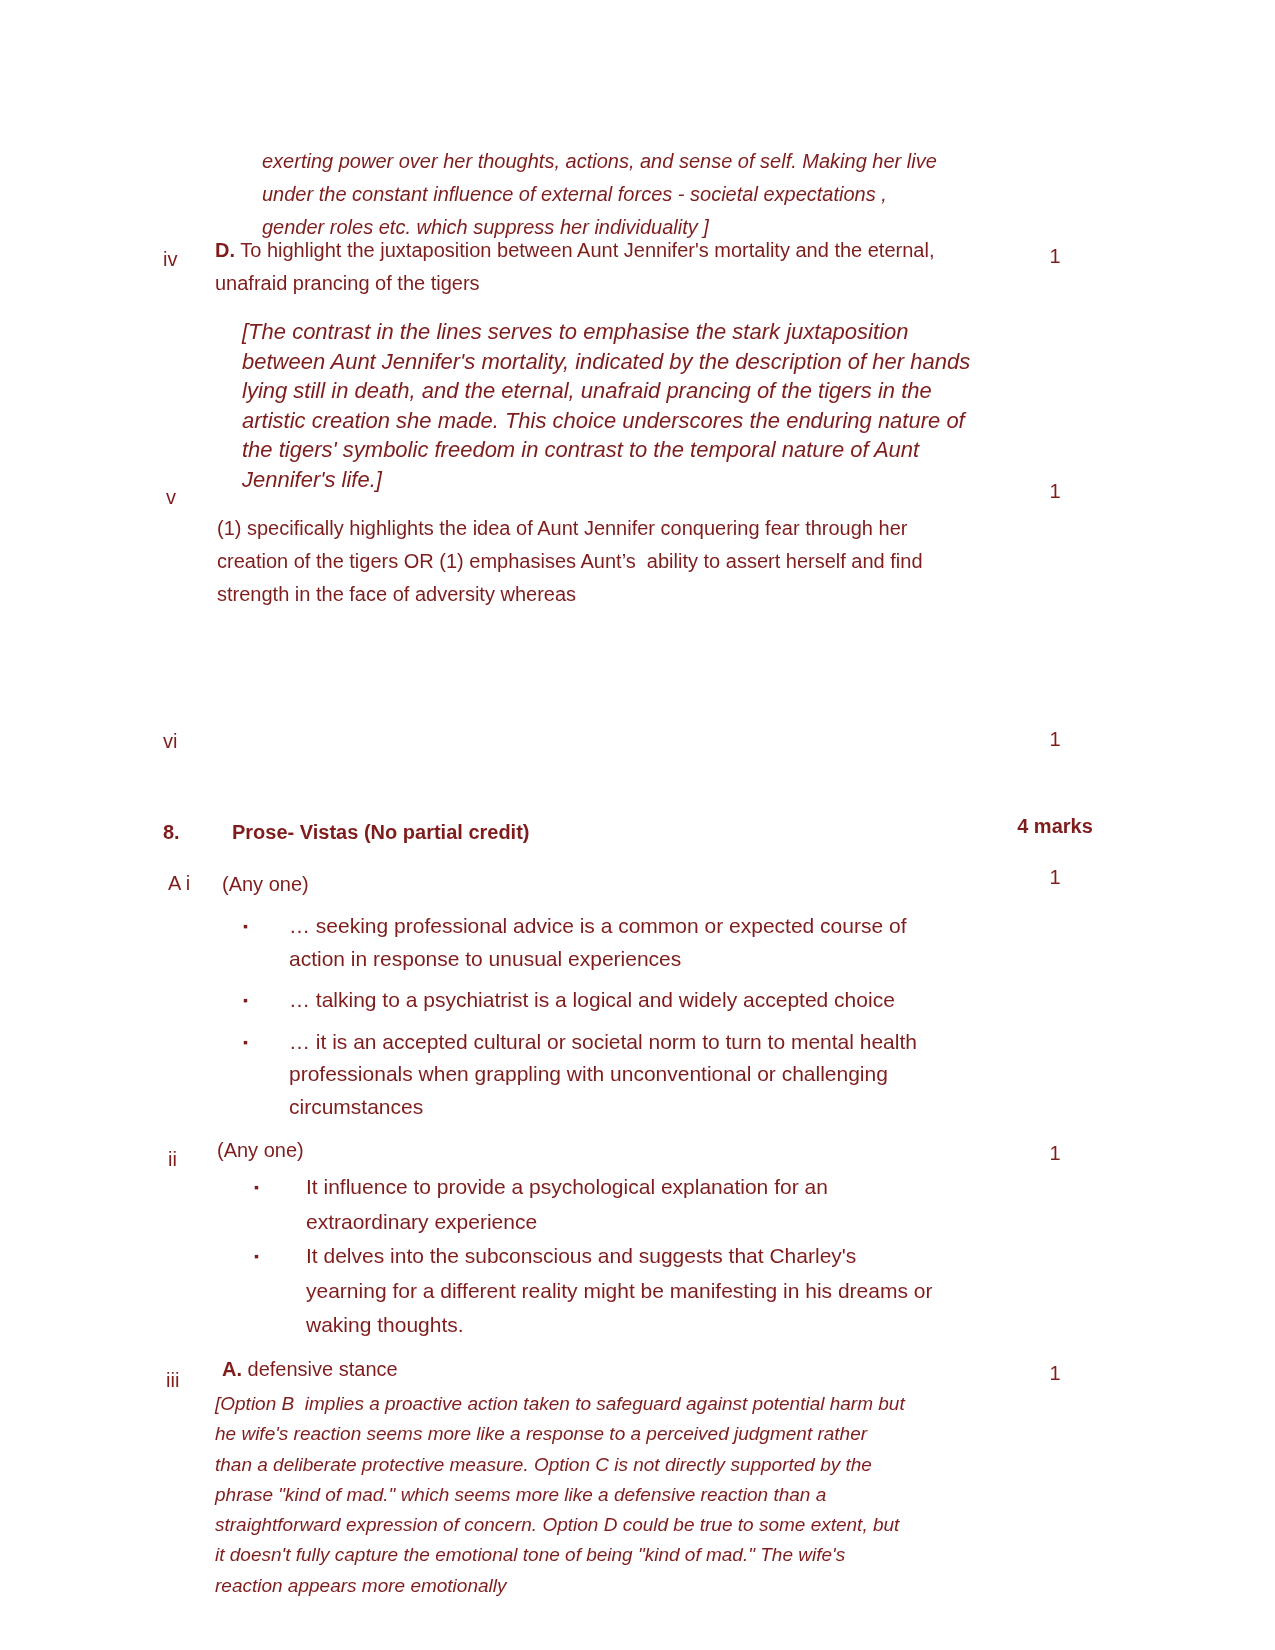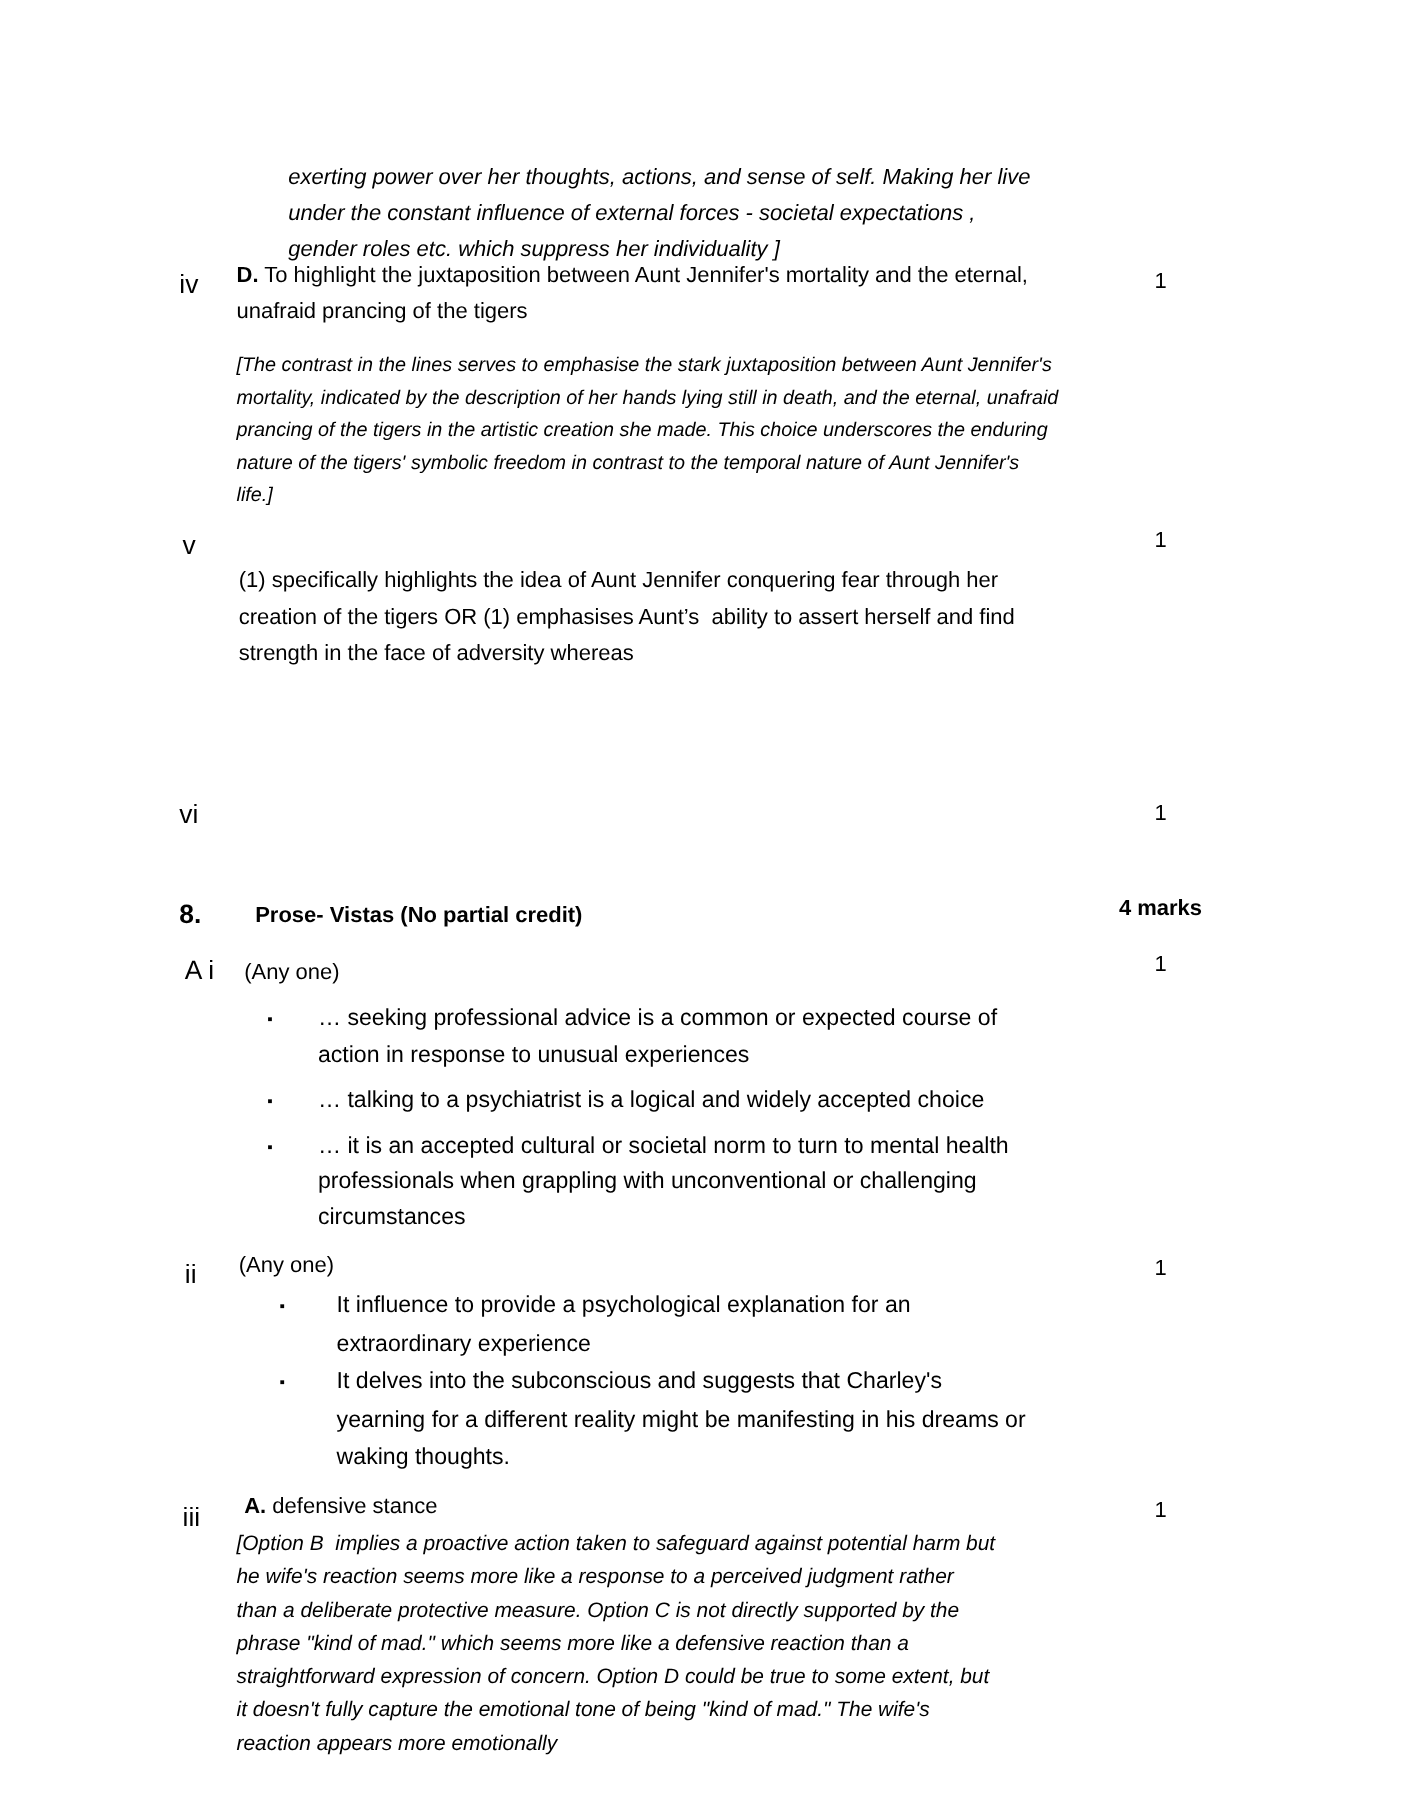--- a/index.html
+++ b/index.html
@@ -3,33 +3,33 @@
 <meta charset="utf-8">
 <style>
   html,body { margin:0; padding:0; background:#e8e8e8; }
   .page {
     position:relative;
     width:1275px; height:1650px;
     margin:0 auto;
     background:#ffffff;
     overflow:hidden;
     font-family:"Liberation Sans", sans-serif;
-    color:#000000;
+    color:#7f1d1d;
   }
   .abs { position:absolute; }
   .t20 { font-size:20px; line-height:33px; white-space:pre-wrap; }
-  .label { font-size:24px; line-height:26px; }
+  .label { font-size:20px; line-height:26px; }
   .bold { font-weight:bold; }
   .italic { font-style:italic; }
   .mark {
     position:absolute; left:995px; width:120px;
     text-align:center; font-size:20px; line-height:26px;
   }
   .note-iv {
-    font-style:italic; font-size:18px; line-height:29.5px; white-space:pre-wrap;
+    font-style:italic; font-size:22px; line-height:29.5px; white-space:pre-wrap;margin-left:27px;
   }
   .note-iii {
     font-style:italic; font-size:19px; line-height:30.3px; white-space:pre-wrap;
   }
   .para2 { line-height:35.5px; }
   .blist .bitem { display:flex; align-items:flex-start; }
   .bdot { font-size:14px; line-height:32.5px; flex:0 0 29px; }
   .btext { font-size:21px; line-height:32.5px; white-space:pre-wrap;margin-left:17px; }
   .blist-ai .bitem { margin-bottom:9px; }
   .blist-ai .btext { width:660px; }

